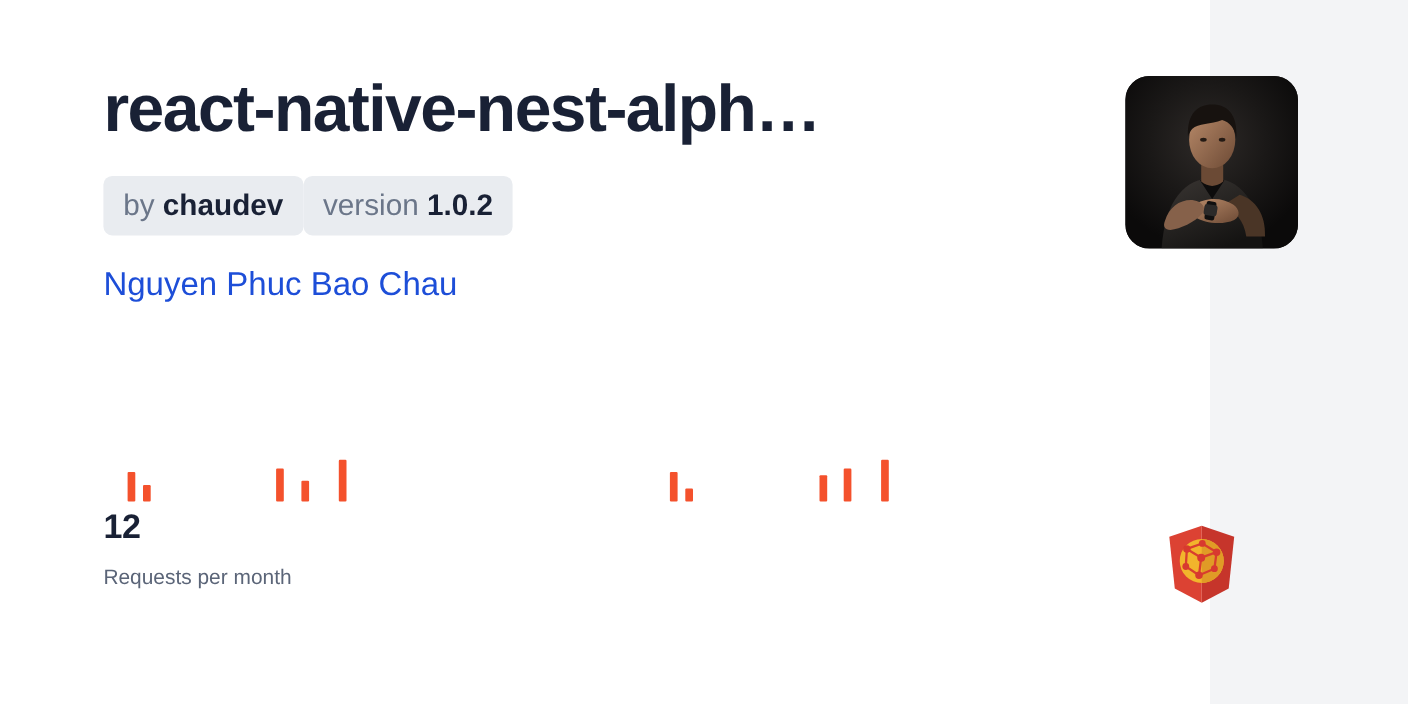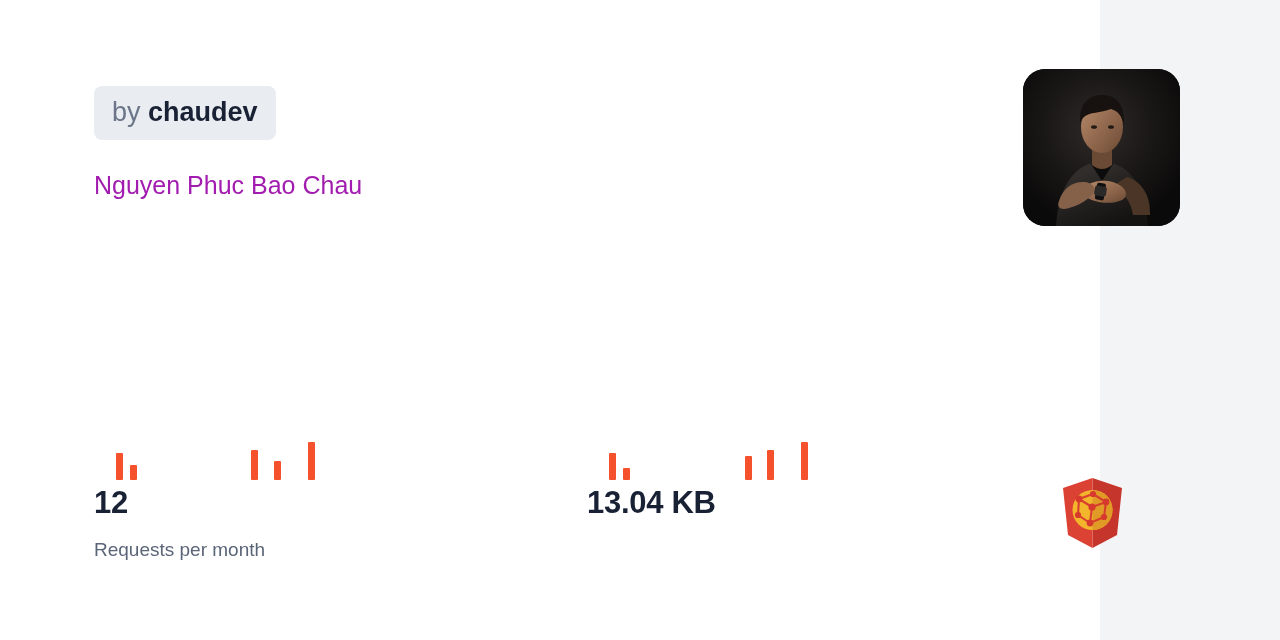--- a/index.html
+++ b/index.html
@@ -64,32 +64,32 @@
     white-space: nowrap;
   }
 
   .badge b {
     color: #192135;
     font-weight: 700;
   }
 
   .author-name {
     margin-top: 28px;
-    font-size: 25px;
+    font-size: 30px;
     line-height: 34px;
-    color: #a21caf;
+    color: #1d4ed8;
     font-weight: 400;
     white-space: nowrap;
   }
 
   
   .stats {
     position: absolute;
     left: 94px;
-    top: 420px;
+    top: 396px;
     display: flex;
   }
 
   .stat-block {
     width: 493px;
   }
 
   .sparkline {
     position: relative;
     height: 60px;
@@ -157,28 +157,33 @@
 </style>
 </head>
 <body>
 
 <div class="page">
 
   <div class="main-panel">
 
     <div class="header">
 
+      <div class="pkg-title">react-native-nest-alph…</div>
 
       <div class="badge-row">
 
         <div class="badge">
           <span>by</span>
           <b>chaudev</b>
         </div>
 
+        <div class="badge">
+          <span>version</span>
+          <b>1.0.2</b>
+        </div>
 
       </div>
 
       <div class="author-name">Nguyen Phuc Bao Chau</div>
     </div>
 
     <div class="stats">
 
       <div class="stat-block">
         <div class="sparkline">
@@ -193,21 +198,20 @@
       </div>
 
       <div class="stat-block">
         <div class="sparkline">
           <div class="spark-bar" style="left:22px;  height:27px;"></div>
           <div class="spark-bar" style="left:36px;  height:12px;"></div>
           <div class="spark-bar" style="left:158px; height:24px;"></div>
           <div class="spark-bar" style="left:180px; height:30px;"></div>
           <div class="spark-bar" style="left:214px; height:38px;"></div>
         </div>
-        <div class="stat-value">13.04 KB</div>
       </div>
 
     </div>
   </div>
 
   <div class="side-panel">
 
     <div class="avatar">
       <svg width="157" height="157" viewBox="0 0 157 157" aria-hidden="true">
         <defs>

